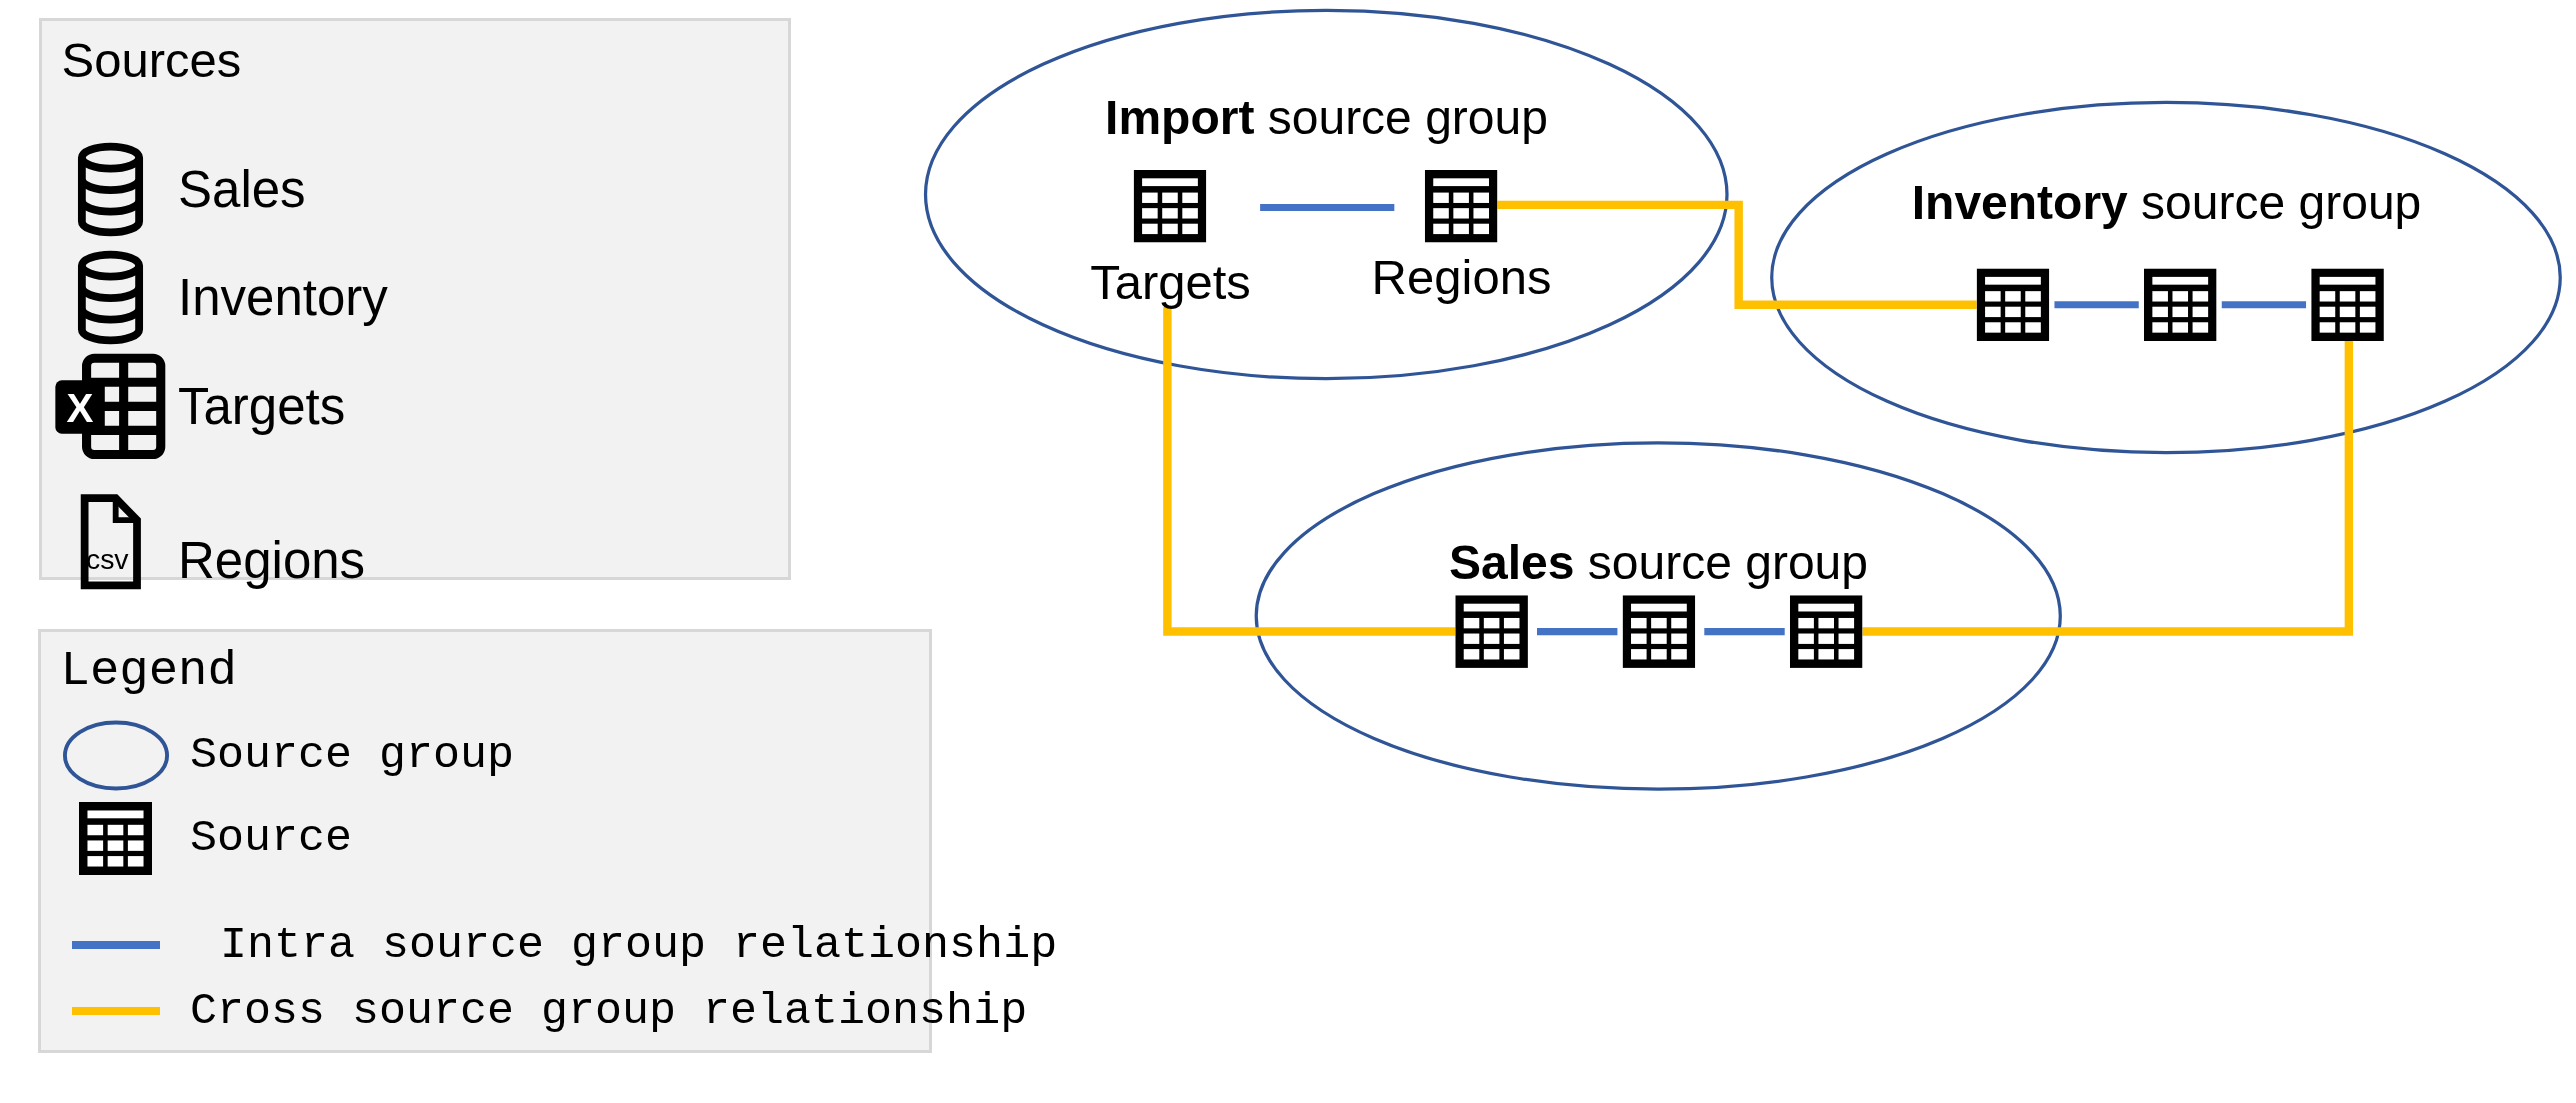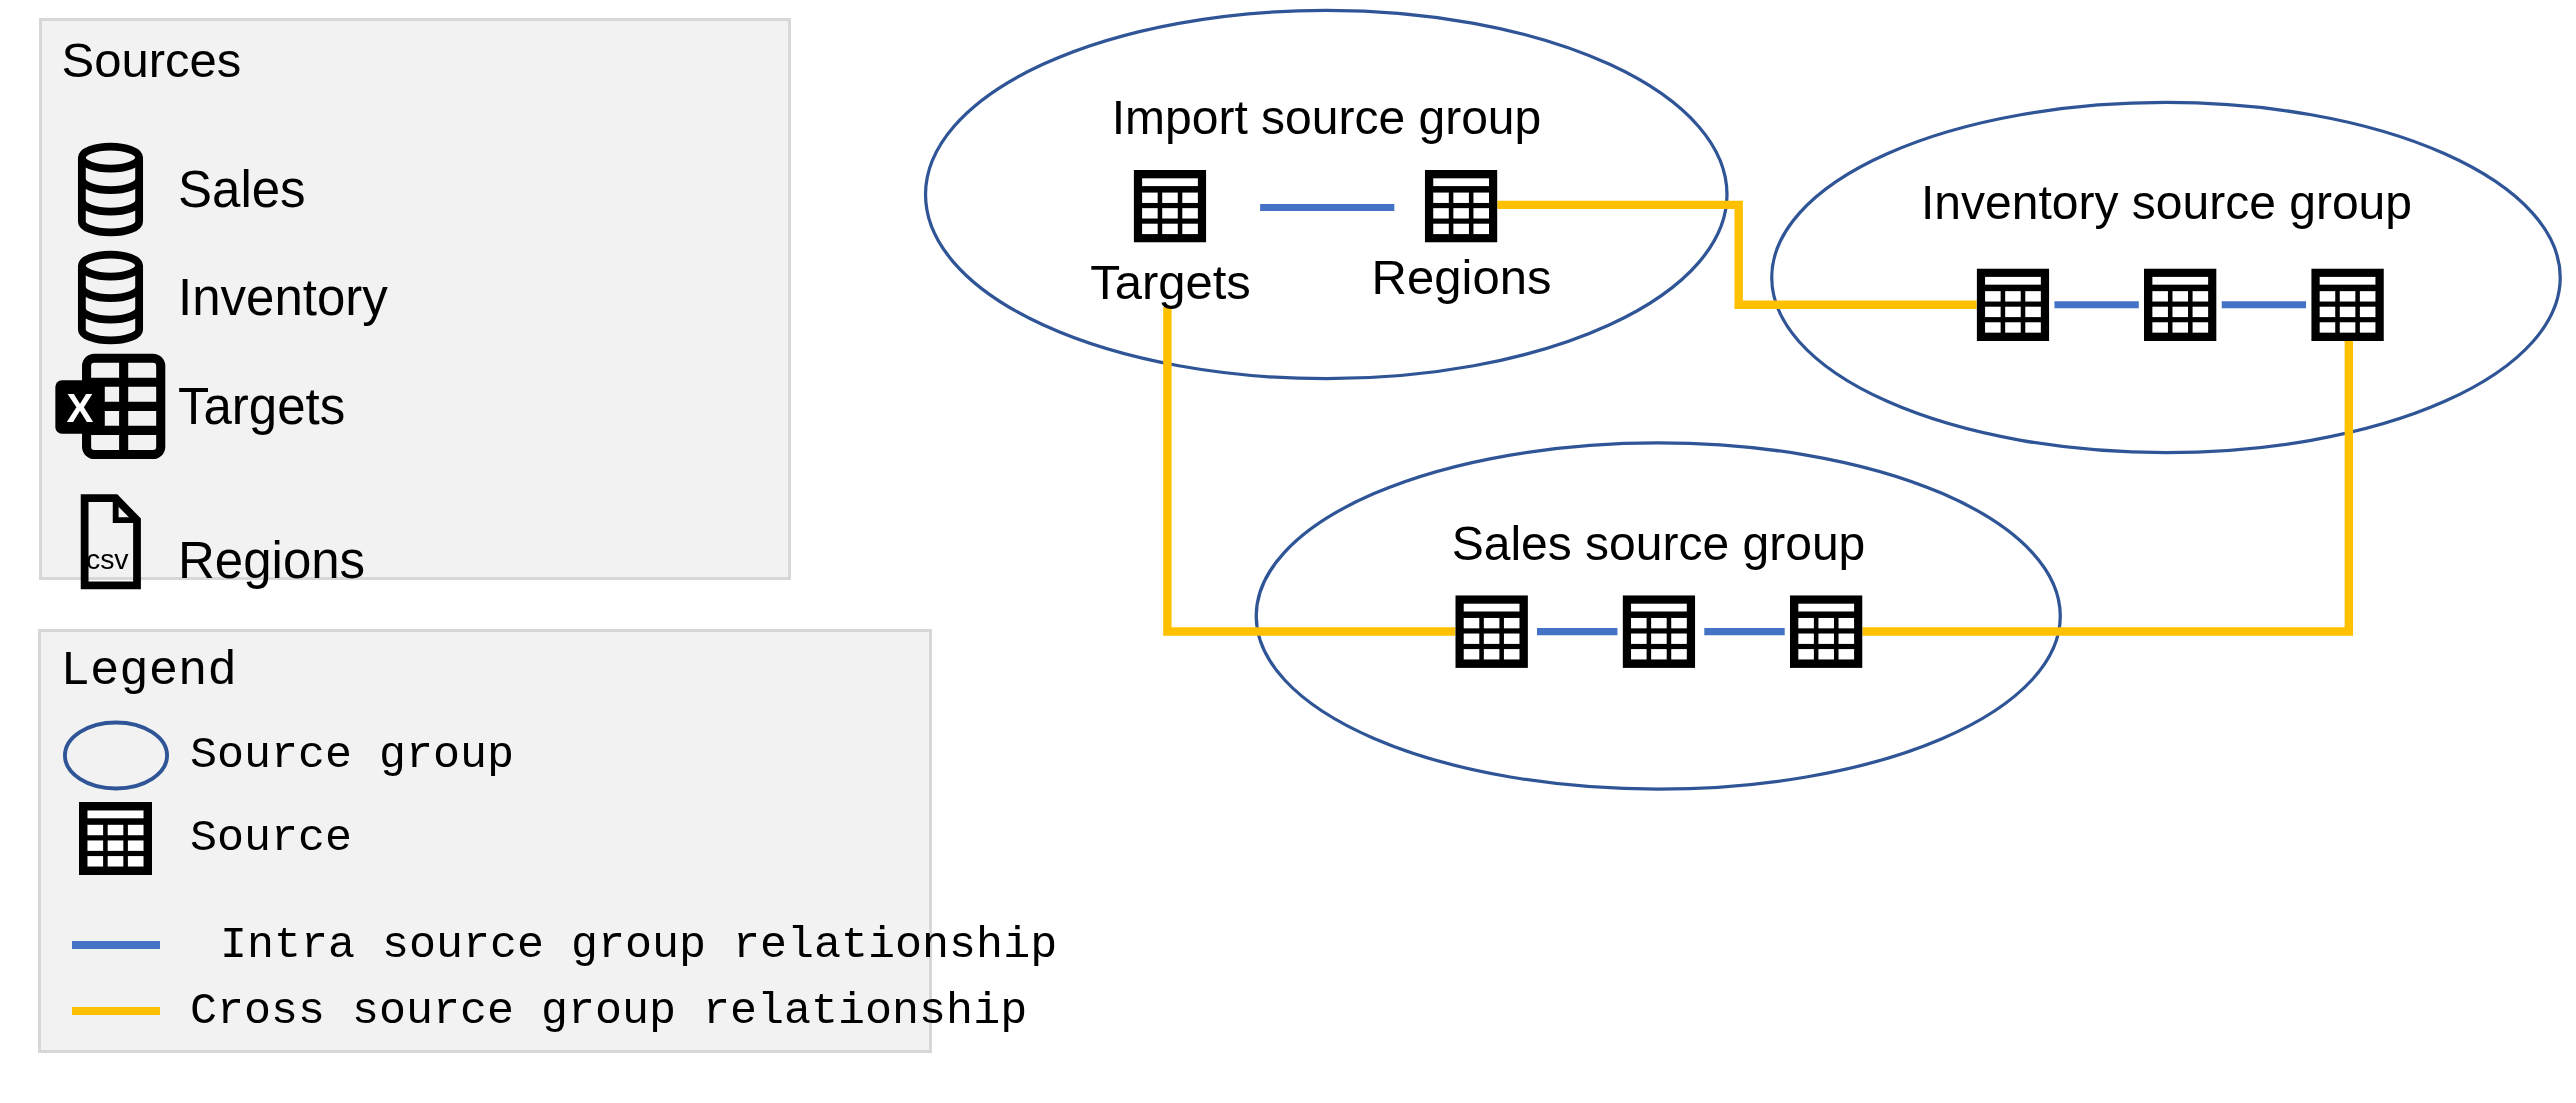--- a/index.html
+++ b/index.html
@@ -21,24 +21,24 @@
   .l1{top:84px;height:78px;} .l2{top:162px;height:88px;}
   .l3{top:274px;height:78px;gap:30px;} .l4{top:340px;height:78px;}
   .line-swatch{width:88px;height:8.4px;}
   .line-blue{background:#4472c4;}
   .line-yellow{background:#ffc000;}
 
   
   .diagram-svg{position:absolute;left:0;top:0;}
   .group-title{position:absolute;width:649px;text-align:center;font-size:48px;line-height:1.2;
     white-space:pre-wrap;color:#000;}
-  .group-title b{font-weight:400;}
+  .group-title b{font-weight:700;}
   .gt-import{left:1002px;top:89px;}
   .gt-inventory{left:1842px;top:174px;}
-  .gt-sales{left:1334px;top:515px;}
+  .gt-sales{left:1334px;top:534px;}
   .table-label{position:absolute;width:195px;text-align:center;font-size:49px;color:#000;}
   .tl-targets{left:1073px;top:254px;}
   .tl-regions{left:1364px;top:249px;}
   .hidden-defs{position:absolute;width:0;height:0;overflow:hidden;}
 </style>
 </head>
 <body>
 
 <svg class="hidden-defs" aria-hidden="true">
   <symbol id="tbl" viewBox="0 0 112 112">

